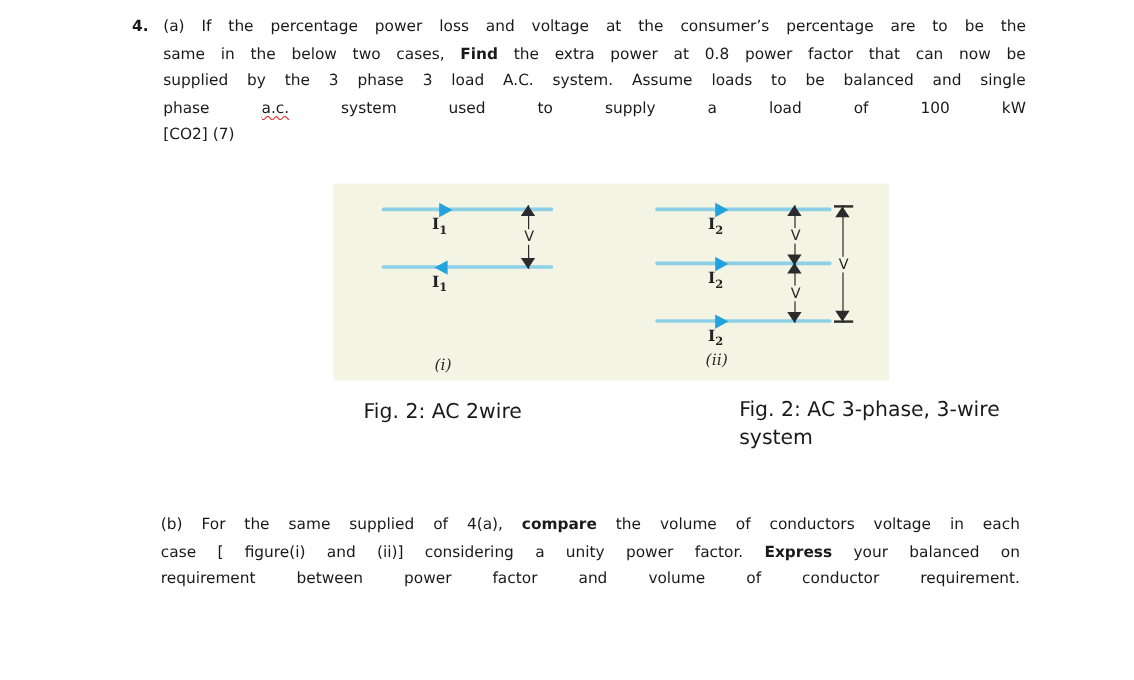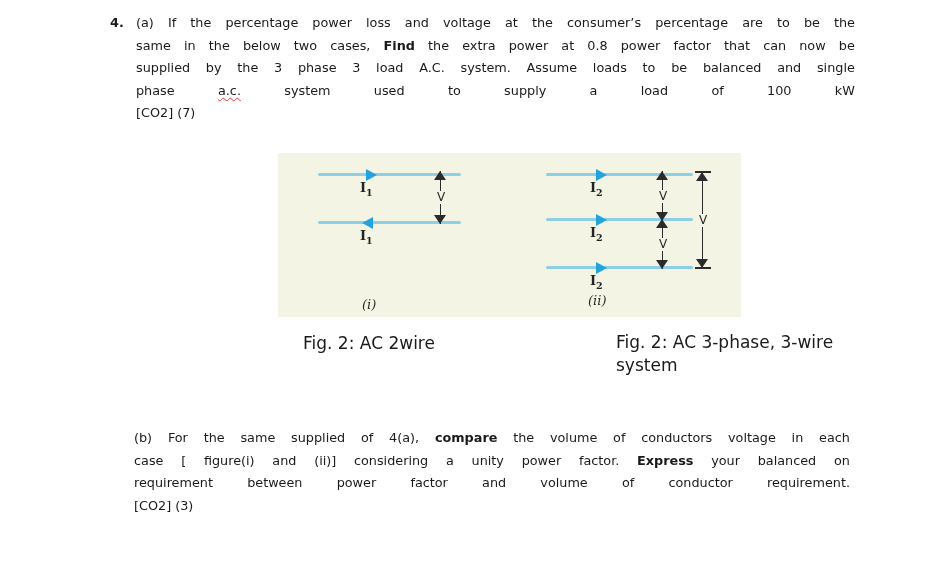--- a/index.html
+++ b/index.html
@@ -409,19 +409,16 @@
       <span>between</span>
       <span>power</span>
       <span>factor</span>
       <span>and</span>
       <span>volume</span>
       <span>of</span>
       <span>conductor</span>
       <span>requirement.</span>
     </div>
 
-    <div class="jline last">
-      <span>[CO2]  (3)</span>
-    </div>
 
   </div>
 
 </div>
 
 </body></html>

